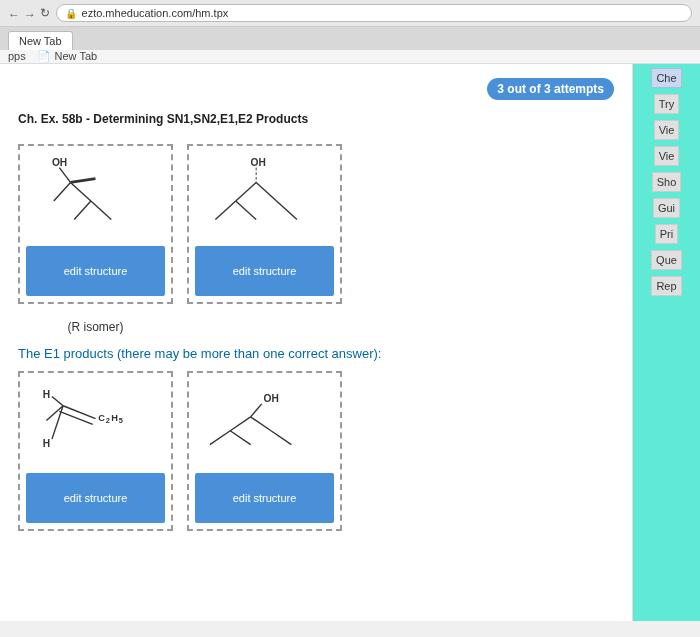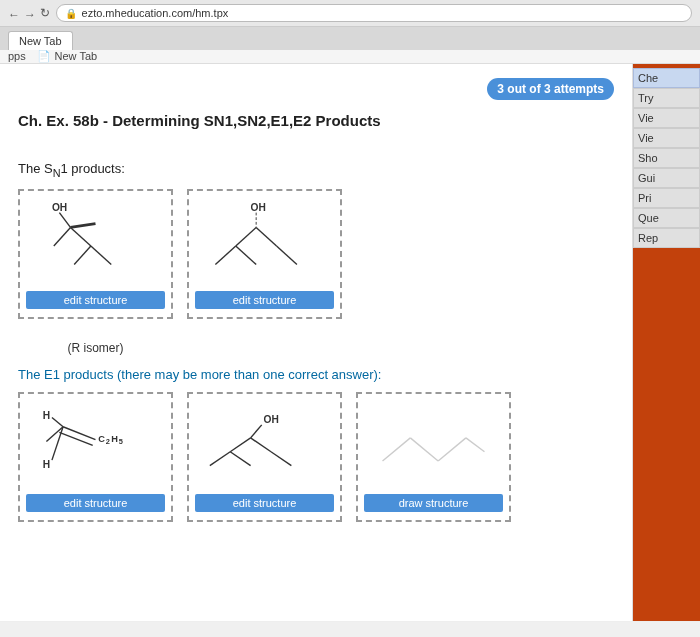--- a/index.html
+++ b/index.html
@@ -80,24 +80,24 @@
 
     
     .content-area {
       flex: 1;
       padding: 14px 18px;
       overflow-y: auto;
       position: relative;
     }
 
     .page-title {
-      font-size: 15px;
+      font-size: 12px;
       font-weight: bold;
       color: #222;
-      margin-bottom: 32px;
+      margin-bottom: 18px;
     }
 
     
     .attempts-badge {
       background: #4a90d9;
       color: white;
       font-size: 12px;
       font-weight: bold;
       padding: 4px 10px;
       border-radius: 11px;
@@ -134,21 +134,21 @@
       width: 100%;
       height: 90px;
       position: relative;
       font-weight: bold;
     }
 
     .edit-btn {
       background: #4a90d9;
       color: white;
       border: none;
-      padding: 3px 10px;
+      padding: 19px 10px;
       font-size: 11px;
       cursor: pointer;
       border-radius: 2px;
       width: 100%;
       margin-top: 4px;
     }
 
     .draw-btn {
       background: #4a90d9;
       color: white;
@@ -158,21 +158,21 @@
       cursor: pointer;
       border-radius: 2px;
       width: 100%;
       margin-top: 4px;
     }
 
     .isomer-label {
       text-align: center;
       font-size: 12px;
       color: #333;
-      margin-top: 22px;
+      margin-top: 16px;
     }
 
     .e1-label {
       font-size: 13px;
       color: #0369a1;
       margin: 12px 0 10px;
     }
 
     
     .footer-area {
@@ -180,27 +180,28 @@
       border-top: 1px solid #eee;
       font-size: 12px;
       color: #4a90d9;
       display: flex;
       gap: 16px;
     }
 
     
     .sidebar {
       width: 68px;
-      background: #c2410c;
+      background: #5eead4;
       border-left: 1px solid #ddd;
       display: flex;
       flex-direction: column;
-      gap: 0;
+      gap: 6px;
       padding: 4px 0;
       font-size: 11px;
+      align-items: center;
     }
 
     .sidebar-item {
       background: #e0e0e0;
       border: 1px solid #ccc;
       padding: 3px 4px;
       text-align: left;
       cursor: pointer;
       color: #333;
       font-size: 11px;
@@ -244,23 +245,20 @@
 
 <div class="main-container">
   <div class="content-area">
 
     <div style="overflow:hidden; margin-bottom:4px;">
       <div class="attempts-badge">3 out of 3 attempts</div>
     </div>
 
     <div class="page-title">Ch. Ex. 58b - Determining SN1,SN2,E1,E2 Products</div>
 
-    <div class="section-label">
-      The S<sub>N</sub>1 products:
-    </div>
 
     <div class="structures-row">
 
       <div>
         <div class="structure-box">
           <div class="structure-canvas">
             <svg class="molecule" viewBox="0 0 150 90">
 
               <text x="28" y="14" font-size="11" fill="#333">OH</text>
 
@@ -343,32 +341,20 @@
             <line x1="60" y1="40" x2="38" y2="55" stroke="#333" stroke-width="1.5"></line>
             <line x1="60" y1="40" x2="82" y2="55" stroke="#333" stroke-width="1.5"></line>
             <line x1="38" y1="55" x2="16" y2="70" stroke="#333" stroke-width="1.5"></line>
             <line x1="38" y1="55" x2="60" y2="70" stroke="#333" stroke-width="1.5"></line>
             <line x1="82" y1="55" x2="104" y2="70" stroke="#333" stroke-width="1.5"></line>
           </svg>
         </div>
         <button class="edit-btn">edit structure</button>
       </div>
 
-      <div class="structure-box">
-        <div class="structure-canvas">
-          <svg class="molecule" viewBox="0 0 150 90">
-
-            <line x1="20" y1="65" x2="50" y2="40" stroke="#ccc" stroke-width="1.5"></line>
-            <line x1="50" y1="40" x2="80" y2="65" stroke="#ccc" stroke-width="1.5"></line>
-            <line x1="80" y1="65" x2="110" y2="40" stroke="#ccc" stroke-width="1.5"></line>
-            <line x1="110" y1="40" x2="130" y2="55" stroke="#ccc" stroke-width="1.5"></line>
-          </svg>
-        </div>
-        <button class="draw-btn">draw structure</button>
-      </div>
 
     </div>
 
   </div>
 
   <div class="sidebar">
     <div class="sidebar-item highlighted">Che</div>
     <div class="sidebar-item">Try</div>
     <div class="sidebar-item">Vie</div>
     <div class="sidebar-item">Vie</div>

